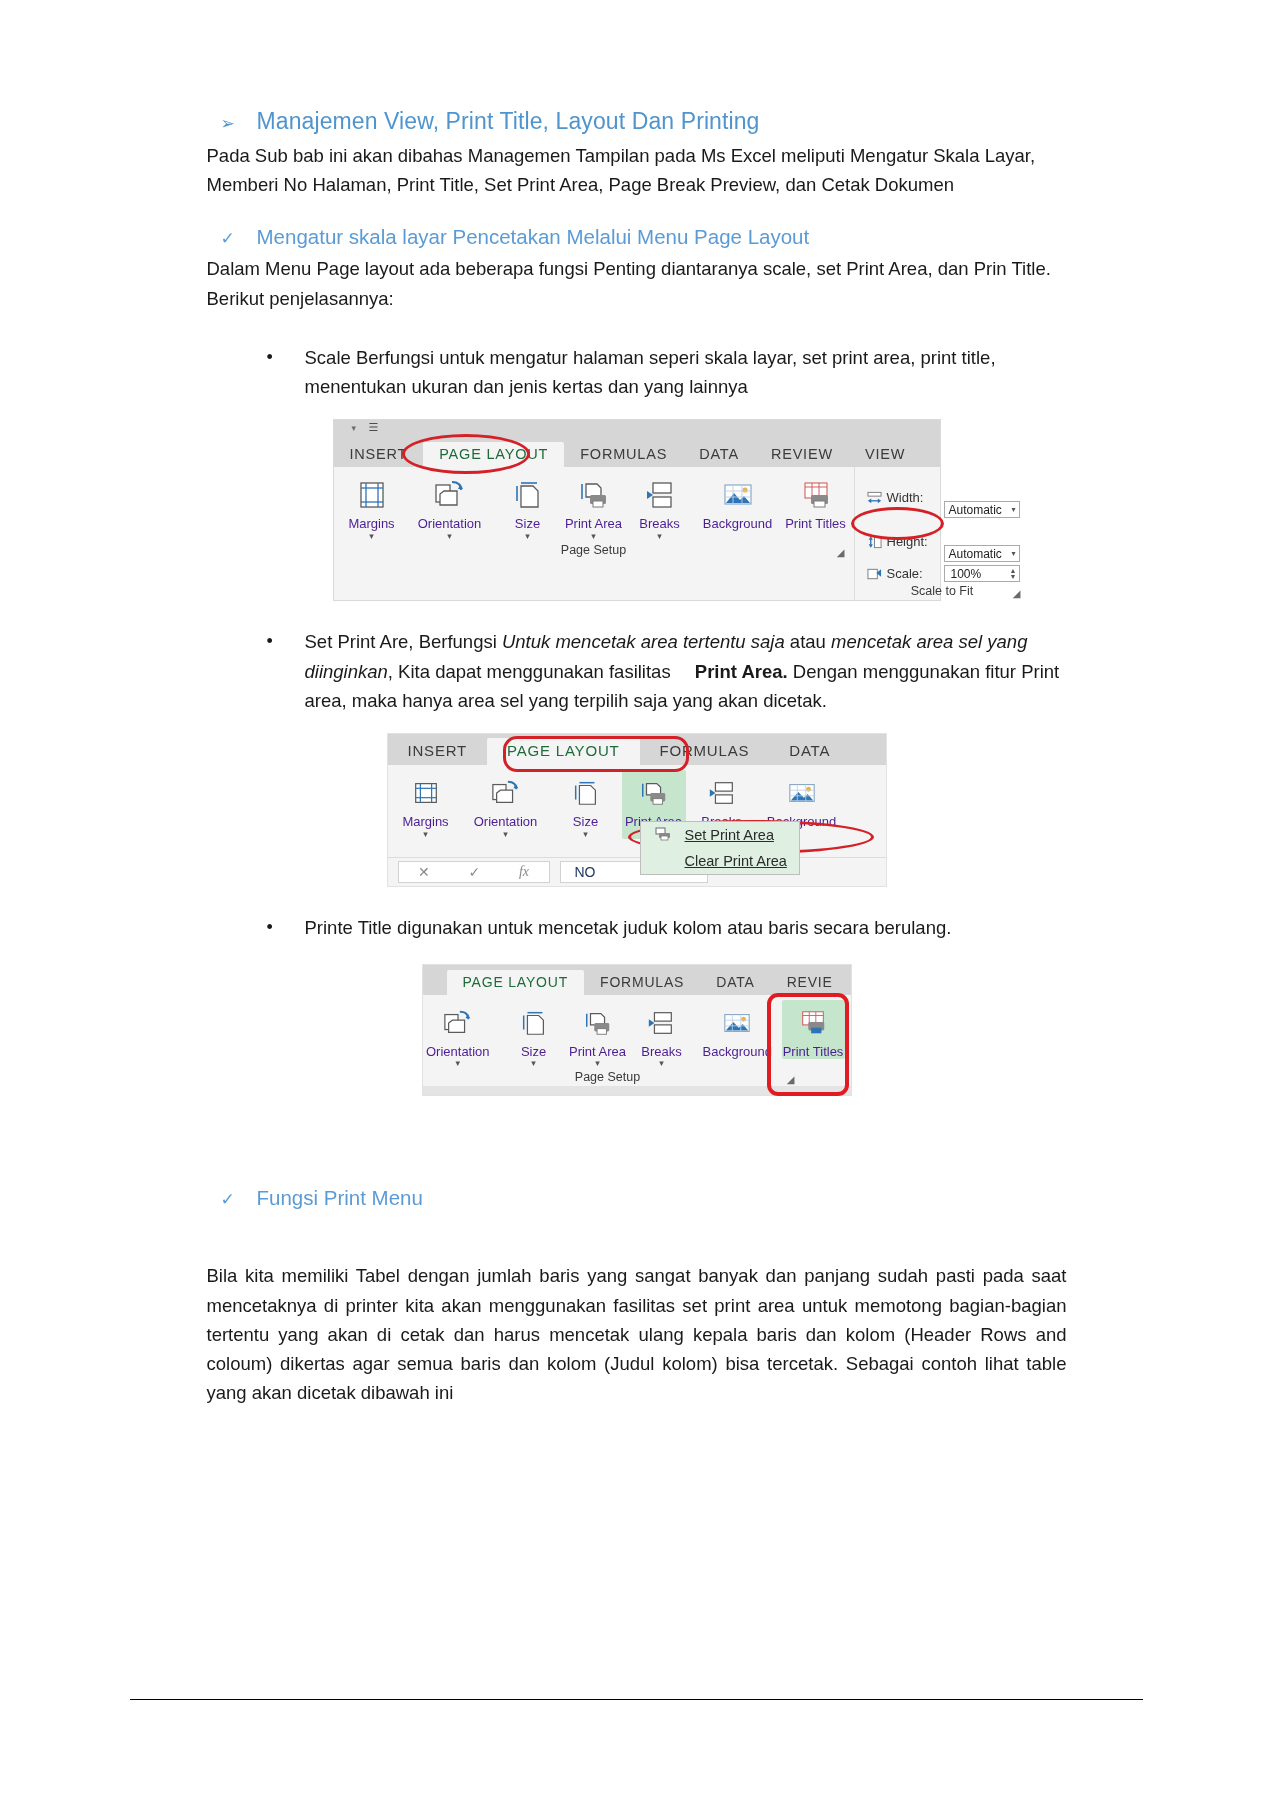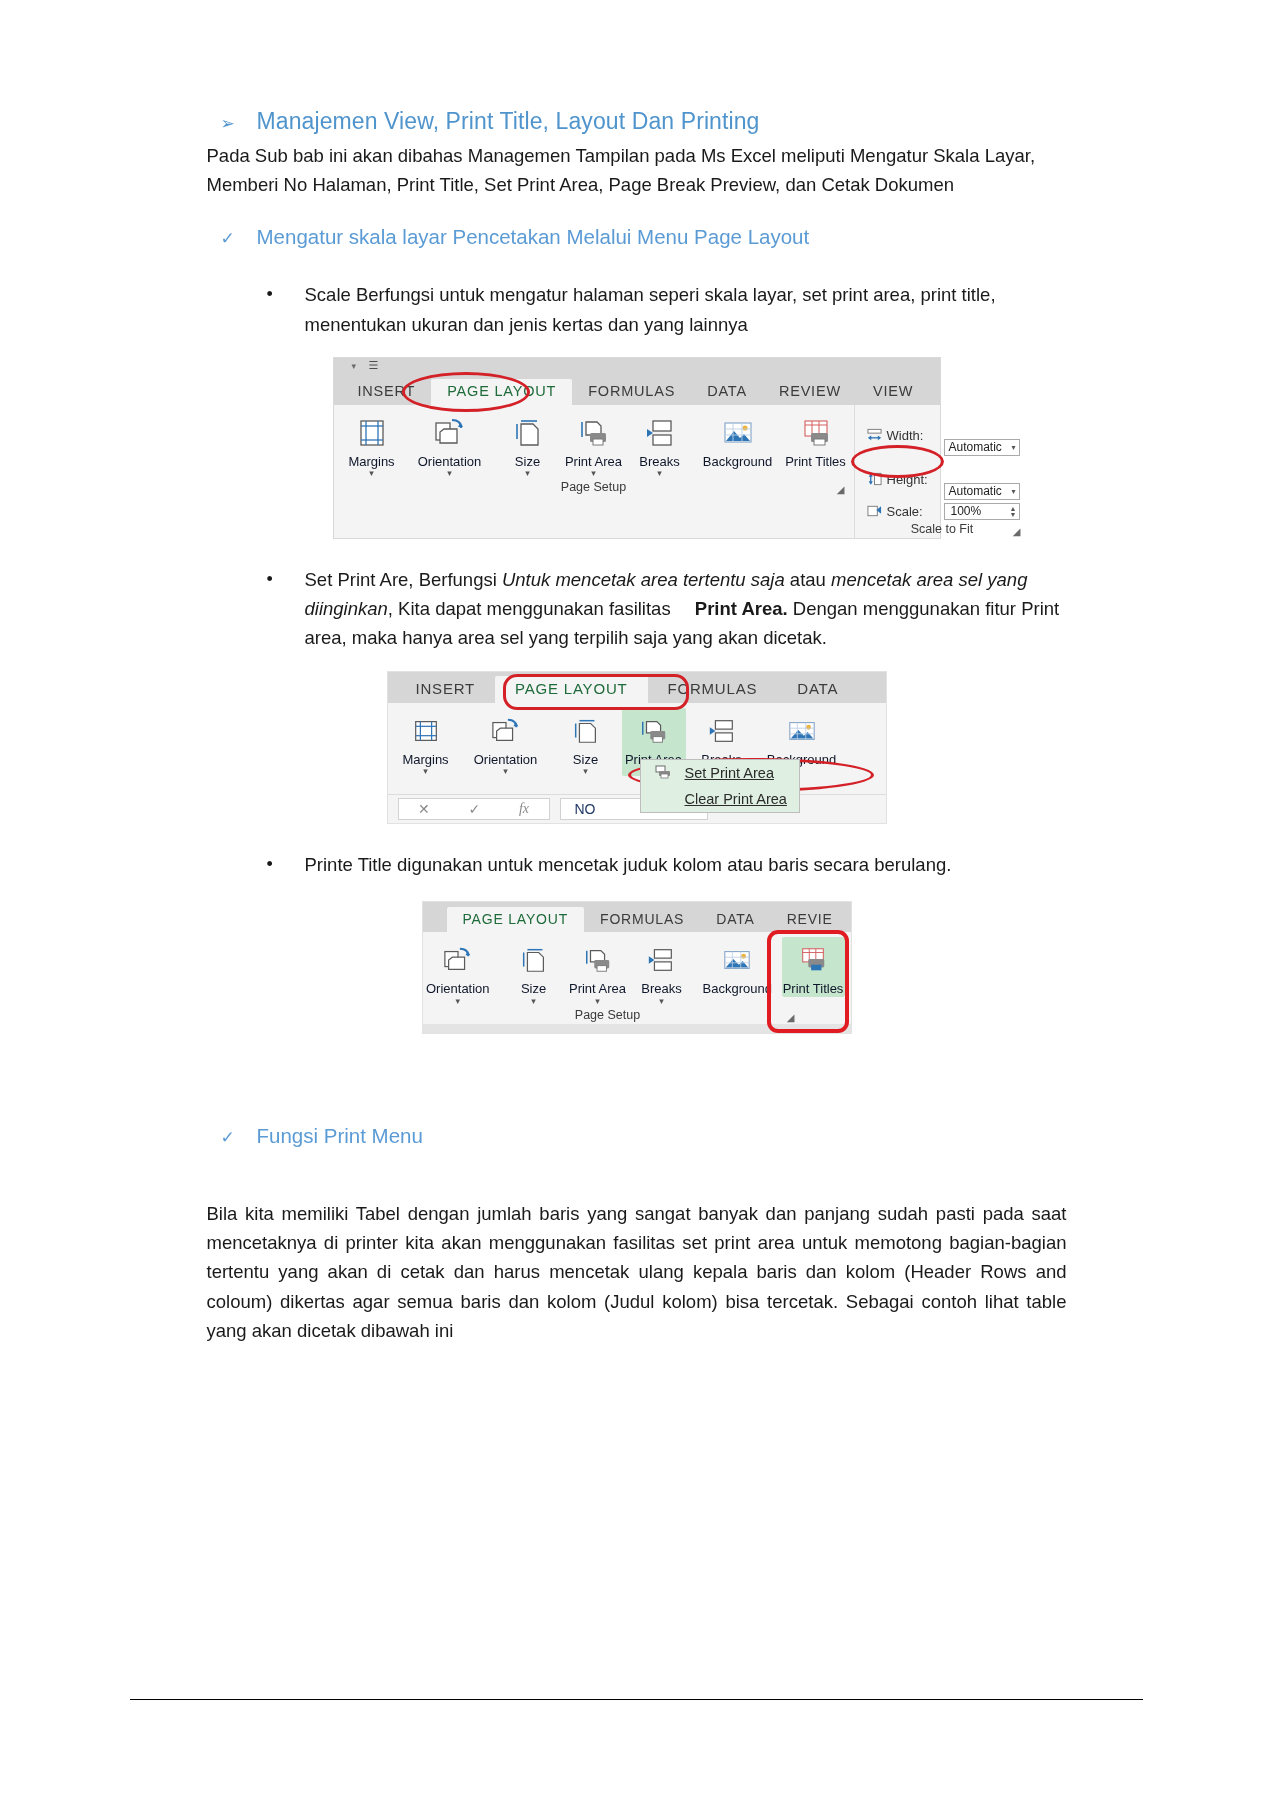--- a/index.html
+++ b/index.html
@@ -131,21 +131,20 @@
   .rb1 .topstrip .caret2 {
     position: absolute;
     left: 35px; top: 1px;
     font-size: 11px; color: #4d4d4d;
   }
   .tabbar {
     display: flex;
     align-items: flex-end;
     background: #d6d6d6;
     height: 30px;
-    padding-left: 8px;
   }
   .tab {
     font-size: 14.5px;
     letter-spacing: 0.8px;
     color: #3b3b3b;
     padding: 5px 16px 6px 16px;
     line-height: 1;
     position: relative;
   }
   .tab.active {
@@ -178,21 +177,21 @@
     padding: 3px 1px 0 1px;
   }
   .bigbtn .ic {
     height: 40px;
     display: flex;
     align-items: center;
     justify-content: center;
   }
   .bigbtn .lbl {
     font-size: 13px;
-    color: #0f172a;
+    color: #4c1d95;
     line-height: 1.12;
     margin-top: 2px;
     white-space: nowrap;
   }
   .bigbtn .drop {
     font-size: 9px;
     color: #555;
     line-height: 1;
   }
   .bigbtn.wide { width: 86px; }
@@ -392,20 +391,21 @@
     <span>Manajemen View, Print Title, Layout Dan Printing</span>
   </div>
 
   <p class="body">Pada Sub bab ini akan dibahas Managemen Tampilan pada Ms Excel meliputi Mengatur Skala Layar, Memberi No Halaman, Print Title, Set Print Area, Page Break Preview, dan Cetak Dokumen</p>
 
   <div class="h-check">
     <span class="bullet-glyph">✓</span>
     <span>Mengatur skala layar Pencetakan Melalui Menu Page Layout</span>
   </div>
 
+  <p class="body">Dalam Menu Page layout ada beberapa fungsi Penting diantaranya scale, set Print Area, dan Prin Title. Berikut penjelasannya:</p>
 
   <div class="gap-md"></div>
 
   <div class="bullet-row">
     <span class="dot">•</span>
     <span class="btext">Scale Berfungsi untuk mengatur halaman seperi skala layar, set print area, print title, menentukan ukuran dan jenis kertas dan yang lainnya</span>
   </div>
 
   <div class="fig">
     <div class="ribbon rb1">

